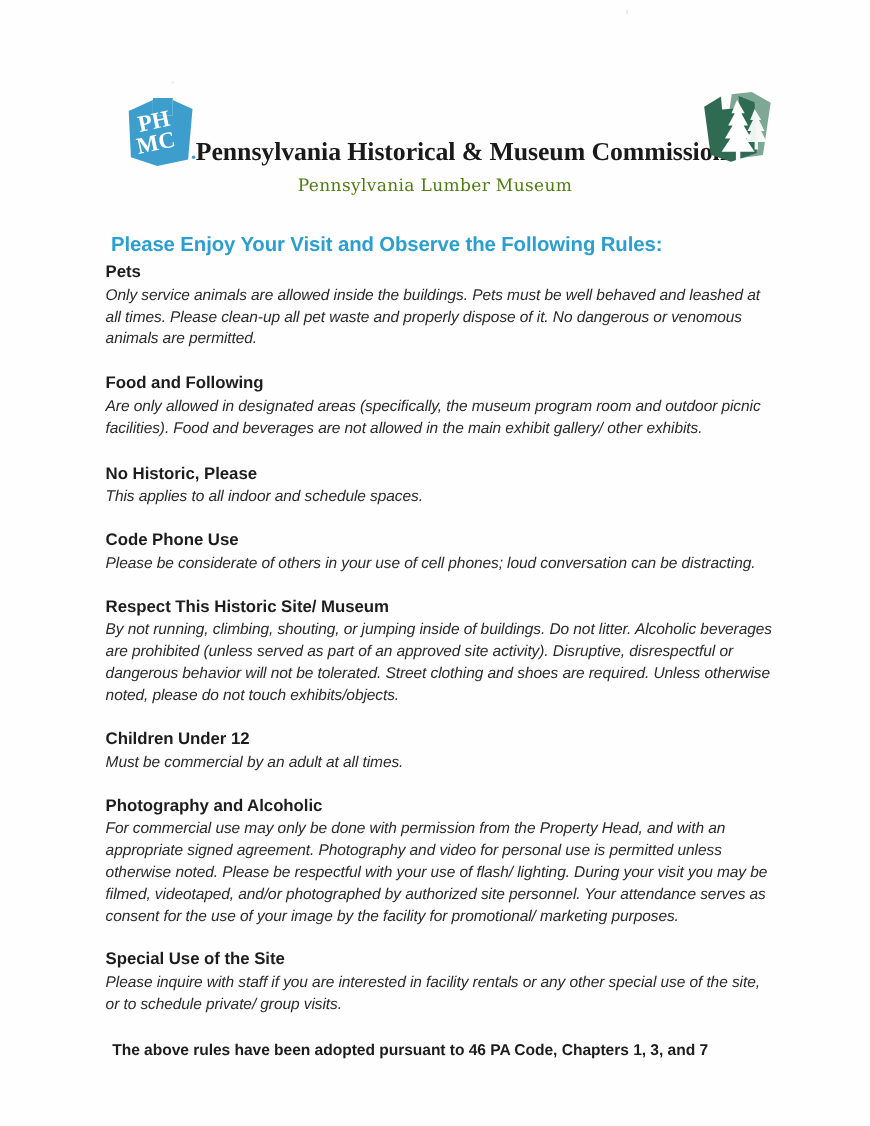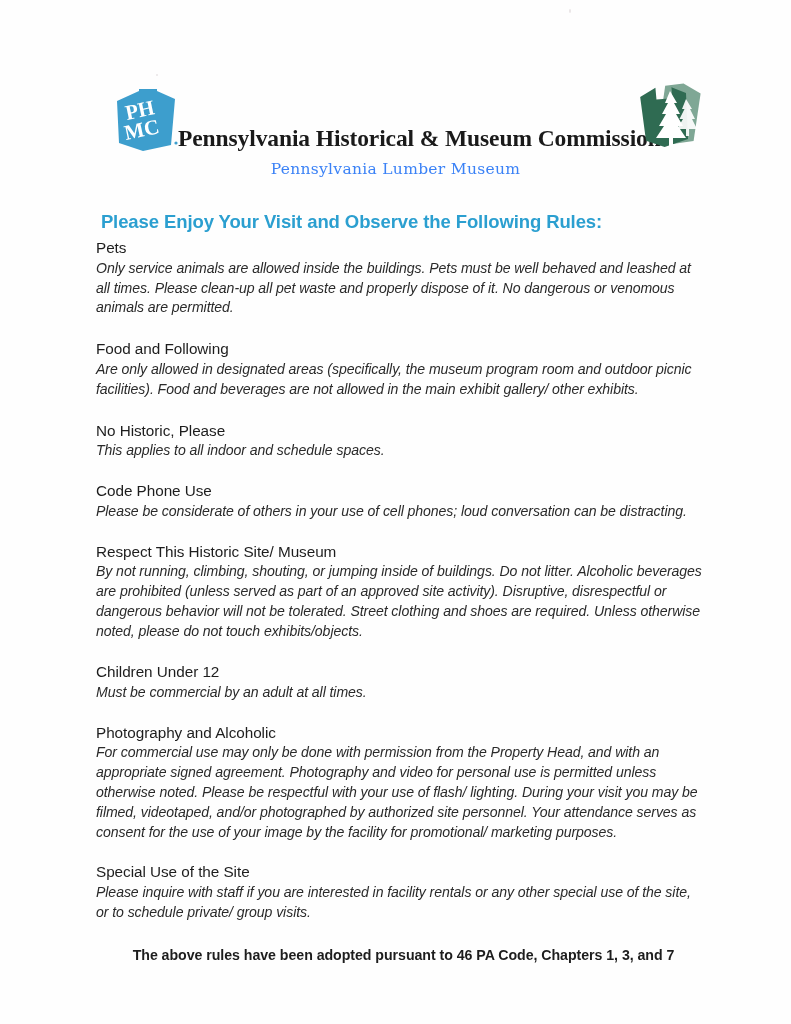--- a/index.html
+++ b/index.html
@@ -64,21 +64,21 @@
 
   .site-subtitle {
     position: absolute;
     left: 0;
     top: 82px;
     width: 791px;
     text-align: center;
     font-family: "DejaVu Serif", serif;
     font-size: 15.5px;
     font-weight: normal;
-    color: #3b82f6;
+    color: #4d7c0f;
     letter-spacing: 0.3px;
   }
 
   
   .main-heading {
     position: absolute;
     left: 0;
     top: 211px;
     width: 703px;
     text-align: center;
@@ -94,21 +94,21 @@
     position: absolute;
     left: 96px;
     top: 238px;
     width: 609px;
   }
 
   .section { margin: 0; }
 
   .section-title {
     font-family: "Liberation Sans", sans-serif;
-    font-weight: normal;
+    font-weight: bold;
     font-size: 15.3px;
     color: #1d1d1d;
     line-height: 1.28;
     margin: 0 0 1px 0;
     letter-spacing: -0.05px;
   }
 
   .section-body {
     font-family: "Liberation Sans", sans-serif;
     font-size: 14.1px;
@@ -118,21 +118,20 @@
     letter-spacing: -0.08px;
     font-style: italic;
   }
 
   .spacer-lg { height: 21px; }
   .spacer-md { height: 20px; }
   .spacer-sm { height: 19px; }
 
   .footer-note {
     margin-top: 25px;
-    text-align: center;
     font-family: "Liberation Sans", sans-serif;
     font-weight: bold;
     font-size: 14.2px;
     color: #1d1d1d;
     letter-spacing: -0.05px;
     padding-left: 6px;
   }
 
   
   .speck {

